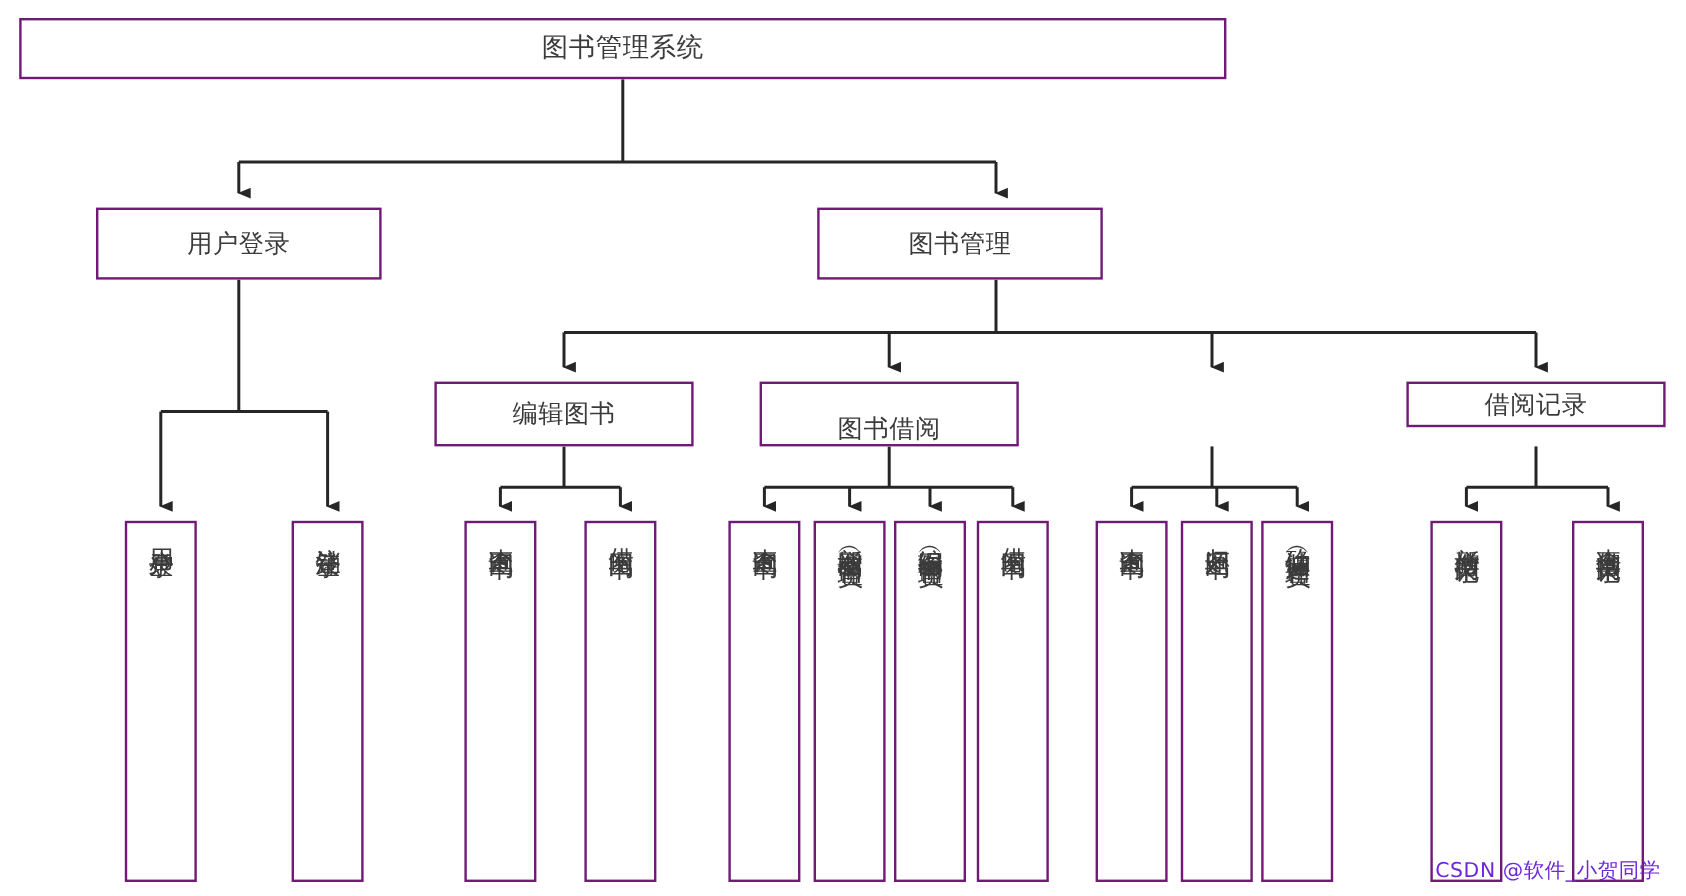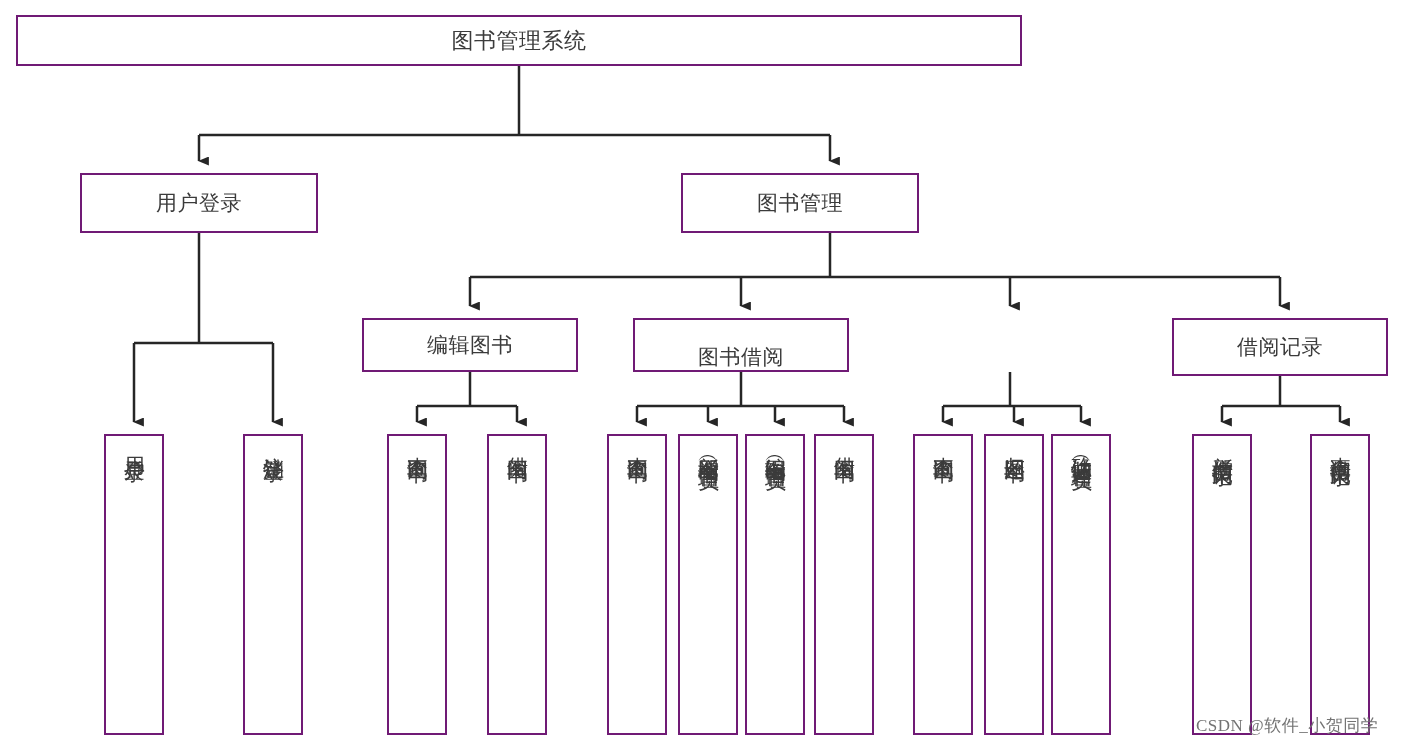--- a/index.html
+++ b/index.html
@@ -53,26 +53,25 @@
     line-height: 1.0;
   }
   .node.vert {
     align-items: flex-start;
     justify-content: center;
     padding-top: 4px;
   }
   .node.root .lbl { font-size: 22px; }
   .watermark {
     position: absolute;
-    color: #737373;
+    color: #6d28d9;
     font-size: 17px;
     white-space: nowrap;
     z-index: 5;
     letter-spacing: 0.5px;
-    font-family: Liberation Serif, serif;
   }
 </style>
 </head>
 <body>
 
 <div id="canvas">
 
   <svg id="edges" viewBox="0 0 1405 747" xmlns="http://www.w3.org/2000/svg">
     <defs>
       <marker id="arrow" viewBox="0 0 10 12" refX="5" refY="11" markerWidth="9" markerHeight="11" orient="auto-start-reverse" markerUnits="userSpaceOnUse">
@@ -133,21 +132,21 @@
   <div class="node" style="left:681px; top:173px; width:238px; height:60px;">
     <span class="lbl">图书管理</span>
   </div>
 
   <div class="node" style="left:362px; top:318px; width:216px; height:54px;">
     <span class="lbl">编辑图书</span>
   </div>
   <div class="node" style="left:633px; top:318px; width:216px; height:54px;align-items:flex-end;">
     <span class="lbl">图书借阅</span>
   </div>
-  <div class="node" style="left:1172px; top:318px; width:216px; height:58px;">
+  <div class="node" style="left:1172px; top:318px; width:216px; height:38px;">
     <span class="lbl">借阅记录</span>
   </div>
 
   <div class="node vert" style="left:104px; top:434px; width:60px; height:301px;">
     <span class="lbl">用户登录</span>
   </div>
   <div class="node vert" style="left:243px; top:434px; width:60px; height:301px;">
     <span class="lbl">注销登录</span>
   </div>
   <div class="node vert" style="left:387px; top:434px; width:60px; height:301px;">

